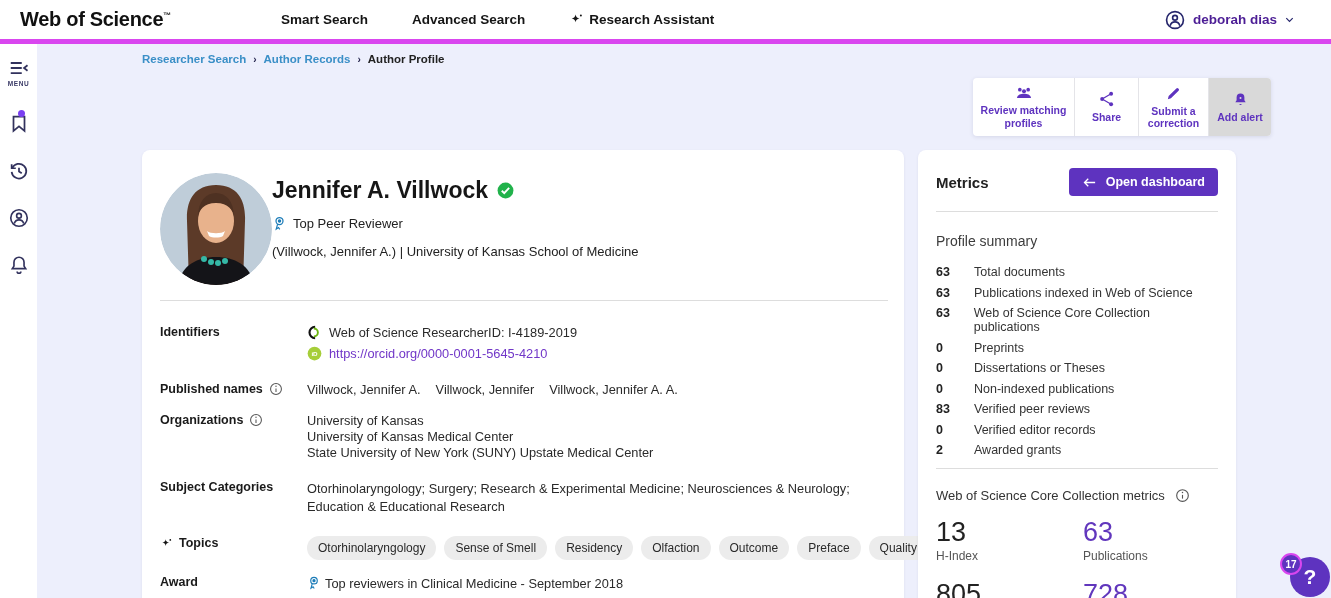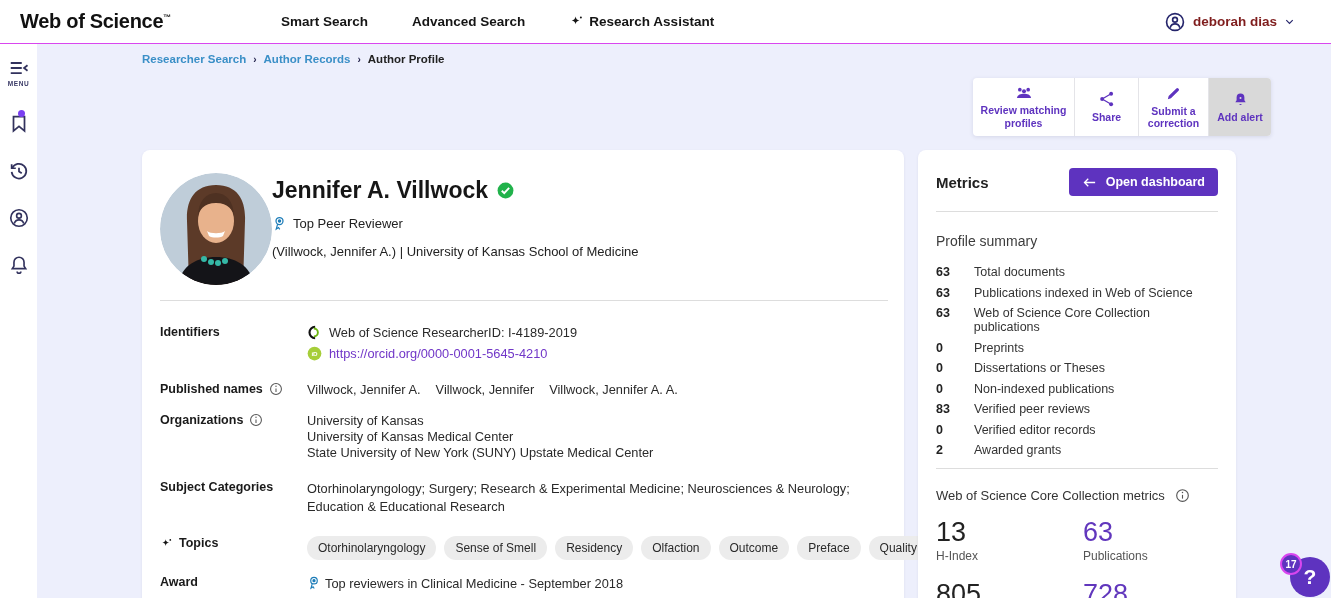--- a/index.html
+++ b/index.html
@@ -2,27 +2,27 @@
 <html><head>
 <meta charset="utf-8">
 <style>
   * { margin:0; padding:0; box-sizing:border-box; }
   html,body { width:1331px; height:598px; overflow:hidden; }
   body { font-family:"Liberation Sans","DejaVu Sans",sans-serif; background:#edeffc; color:#222; }
   .canvas { position:relative; width:1331px; height:598px; overflow:hidden; }
 
   
   header { position:absolute; top:0; left:0; width:1331px; height:44px; background:#fff;
-           border-bottom:1px solid #d946ef; display:flex; align-items:center; z-index:30; }
+           border-bottom:5px solid #d946ef; display:flex; align-items:center; z-index:30; }
   .logo { margin-left:20px; font-size:20px; font-weight:800; letter-spacing:-0.3px; color:#111; cursor:pointer; white-space:nowrap; }
   .logo sup { font-size:8px; font-weight:700; vertical-align:super; }
   nav.main-nav { display:flex; align-items:center; margin-left:110px; gap:44px; }
   nav.main-nav a { font-size:13.5px; font-weight:600; color:#151515; text-decoration:none; display:flex; align-items:center; gap:5px; cursor:pointer; }
   .user-menu { margin-left:auto; margin-right:36px; display:flex; align-items:center; gap:7px;
-               color:#7f1d1d; font-size:13.5px; font-weight:600; cursor:pointer; }
+               color:#4c1d95; font-size:13.5px; font-weight:600; cursor:pointer; }
 
   
   aside.sidebar { position:absolute; top:44px; left:0; width:37px; height:554px; background:#fff; z-index:20; }
   .sb-item { width:37px; display:flex; flex-direction:column; align-items:center; cursor:pointer; position:relative; }
   .sb-menu { margin-top:13px; }
   .menu-lbl { font-size:6.5px; letter-spacing:0.6px; color:#3a3a66; margin-top:1px; font-weight:600; }
   .sb-gap { margin-top:25px; }
   .sb-dot { position:absolute; top:-2px; right:5px; width:7px; height:7px; border-radius:50%; background:#7a3ff2; }
 
   

